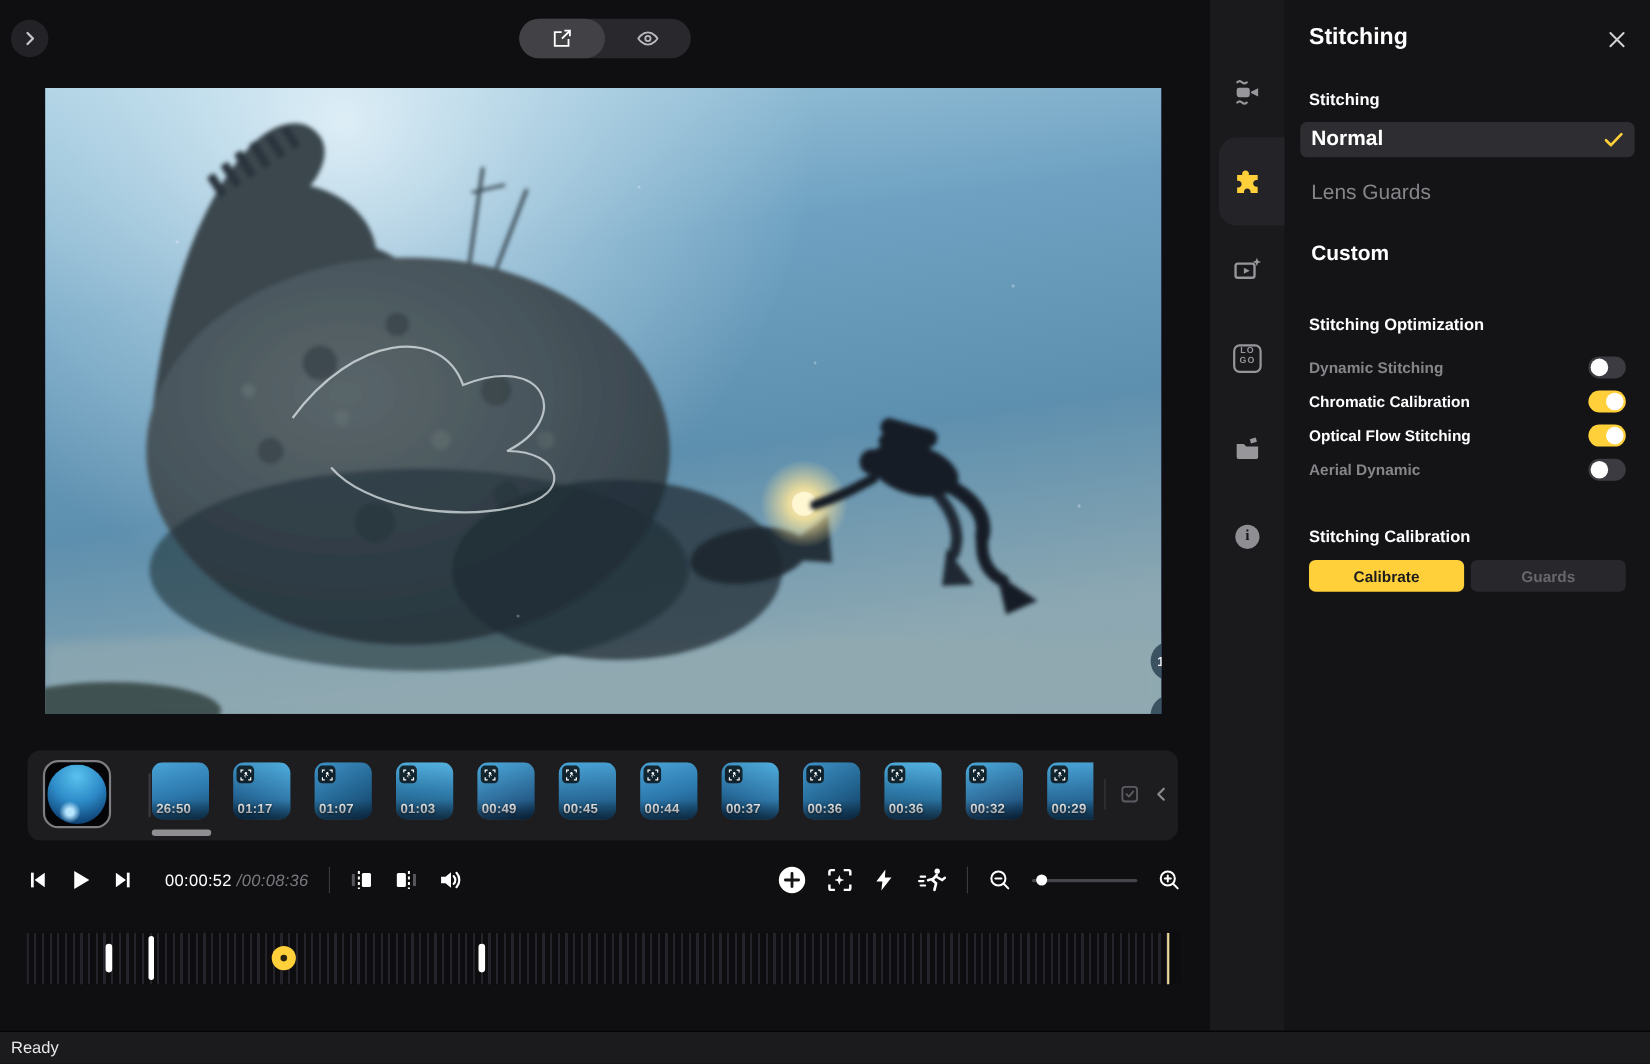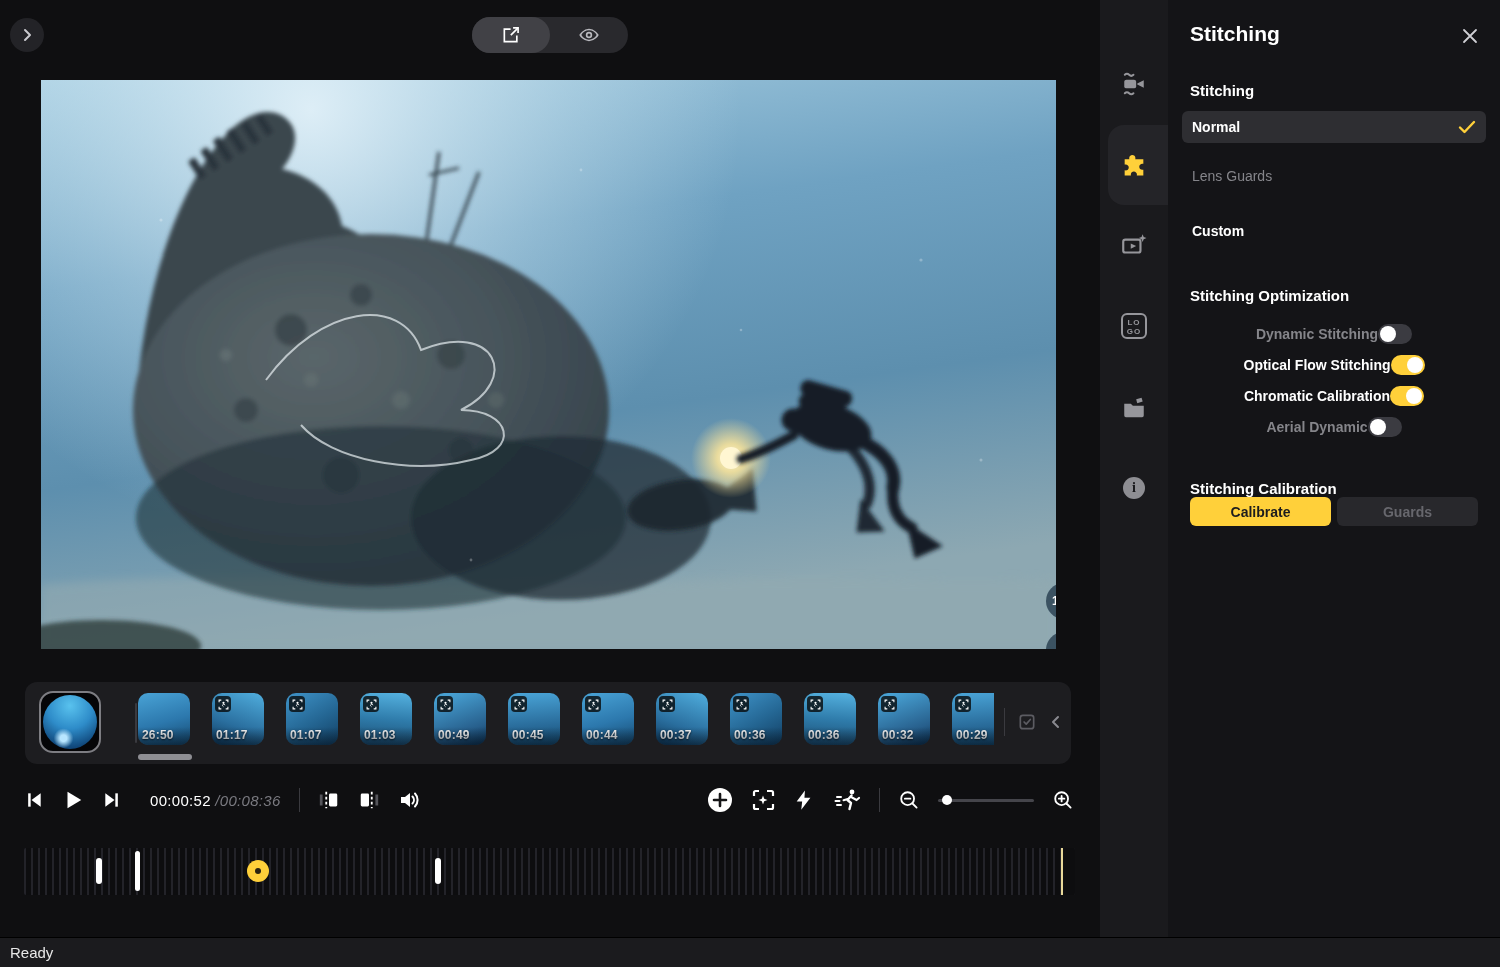--- a/index.html
+++ b/index.html
@@ -83,44 +83,44 @@
   .tl-yellow { position:absolute; width:2px; height:47px; top:0; background:#e8d89a; }
   #export-btn { position:absolute; left:1110px; top:848px; width:46px; height:46px; border-radius:10px;
                 background:#ffd03a; display:flex; align-items:center; justify-content:center; }
 
   
   .rail-icon { position:absolute; left:0; width:68px; height:48px; display:flex; align-items:center; justify-content:center; }
   .rail-tab { position:absolute; left:8px; top:125px; width:60px; height:80px; background:#242428;
               border-radius:16px 0 0 16px; }
   .logo-box { width:26px; height:26px; border:2px solid #96969b; border-radius:6px; color:#96969b;
               font-size:8px; font-weight:bold; letter-spacing:1px; line-height:1.1;
-              display:flex; flex-direction:column; align-items:center; justify-content:flex-end; }
+              display:flex; flex-direction:column; align-items:center; justify-content:flex-start; }
   .info-circle { width:22px; height:22px; border-radius:50%; background:#8e8e93; color:#1a1a1d;
                  font-size:14px; font-weight:bold; font-family:"Liberation Serif", serif;
                  display:flex; align-items:center; justify-content:center; }
 
   
   #panel .inner { padding:0 22px; }
   .panel-title { font-size:21px; font-weight:bold; padding:22px 0 0 0; }
   .panel-close { position:absolute; right:18px; top:24px; width:24px; height:24px;
                  display:flex; align-items:center; justify-content:center; }
   .sec-h { font-size:15px; font-weight:bold; color:#fff; }
   .opt-item { height:32px; display:flex; align-items:center; justify-content:space-between;
-              margin:0 -8px; padding:0 10px; border-radius:6px; font-size:14px; font-weight:bold; color:#fff; }
+              margin:0 -8px; padding:0 10px; border-radius:6px; font-size:19px; font-weight:bold; color:#fff; }
   .opt-item.sel { background:#2e2e32; }
   .opt-item.dim { color:#85858a; font-weight:normal; }
-  .tog-row { height:31px; display:flex; align-items:center; justify-content:center; }
+  .tog-row { height:31px; display:flex; align-items:center; justify-content:space-between; }
   .tog-label { font-size:14px; font-weight:bold; color:#fff; }
   .tog-row.dim .tog-label { color:#85858a; }
   .switch { width:34px; height:20px; border-radius:10px; background:#3b3b41; position:relative; }
   .switch .knob { position:absolute; top:2px; left:2px; width:16px; height:16px; border-radius:50%; background:#fff;
                   transition:left .1s; }
   .switch.on { background:#ffd03a; }
   .switch.on .knob { left:16px; }
-  .btn-row { display:flex; gap:6px; }
+  .btn-row { display:flex; gap:6px; margin-top:12px; }
   .btn { flex:1; height:29px; border-radius:6px; font-size:14px; font-weight:bold;
          display:flex; align-items:center; justify-content:center; }
   .btn.primary { background:#ffd03a; color:#1c1c1e; }
   .btn.secondary { background:#28282c; color:#67676d; }
 
   svg { display:block; }
 </style>
 </head>
 <body>
 
@@ -560,27 +560,27 @@
       <div class="sec-h" style="margin-top:40px">Stitching Optimization</div>
 
       <div style="margin-top:14px">
         <div class="tog-row dim">
           <span class="tog-label">Dynamic Stitching</span>
           <span class="switch">
               <span class="knob"></span>
             </span>
         </div>
         <div class="tog-row">
-          <span class="tog-label">Optical Flow Stitching</span>
+          <span class="tog-label">Chromatic Calibration</span>
           <span class="switch on">
               <span class="knob"></span>
             </span>
         </div>
         <div class="tog-row">
-          <span class="tog-label">Chromatic Calibration</span>
+          <span class="tog-label">Optical Flow Stitching</span>
           <span class="switch on">
               <span class="knob"></span>
             </span>
         </div>
         <div class="tog-row dim">
           <span class="tog-label">Aerial Dynamic</span>
           <span class="switch">
               <span class="knob"></span>
             </span>
         </div>

